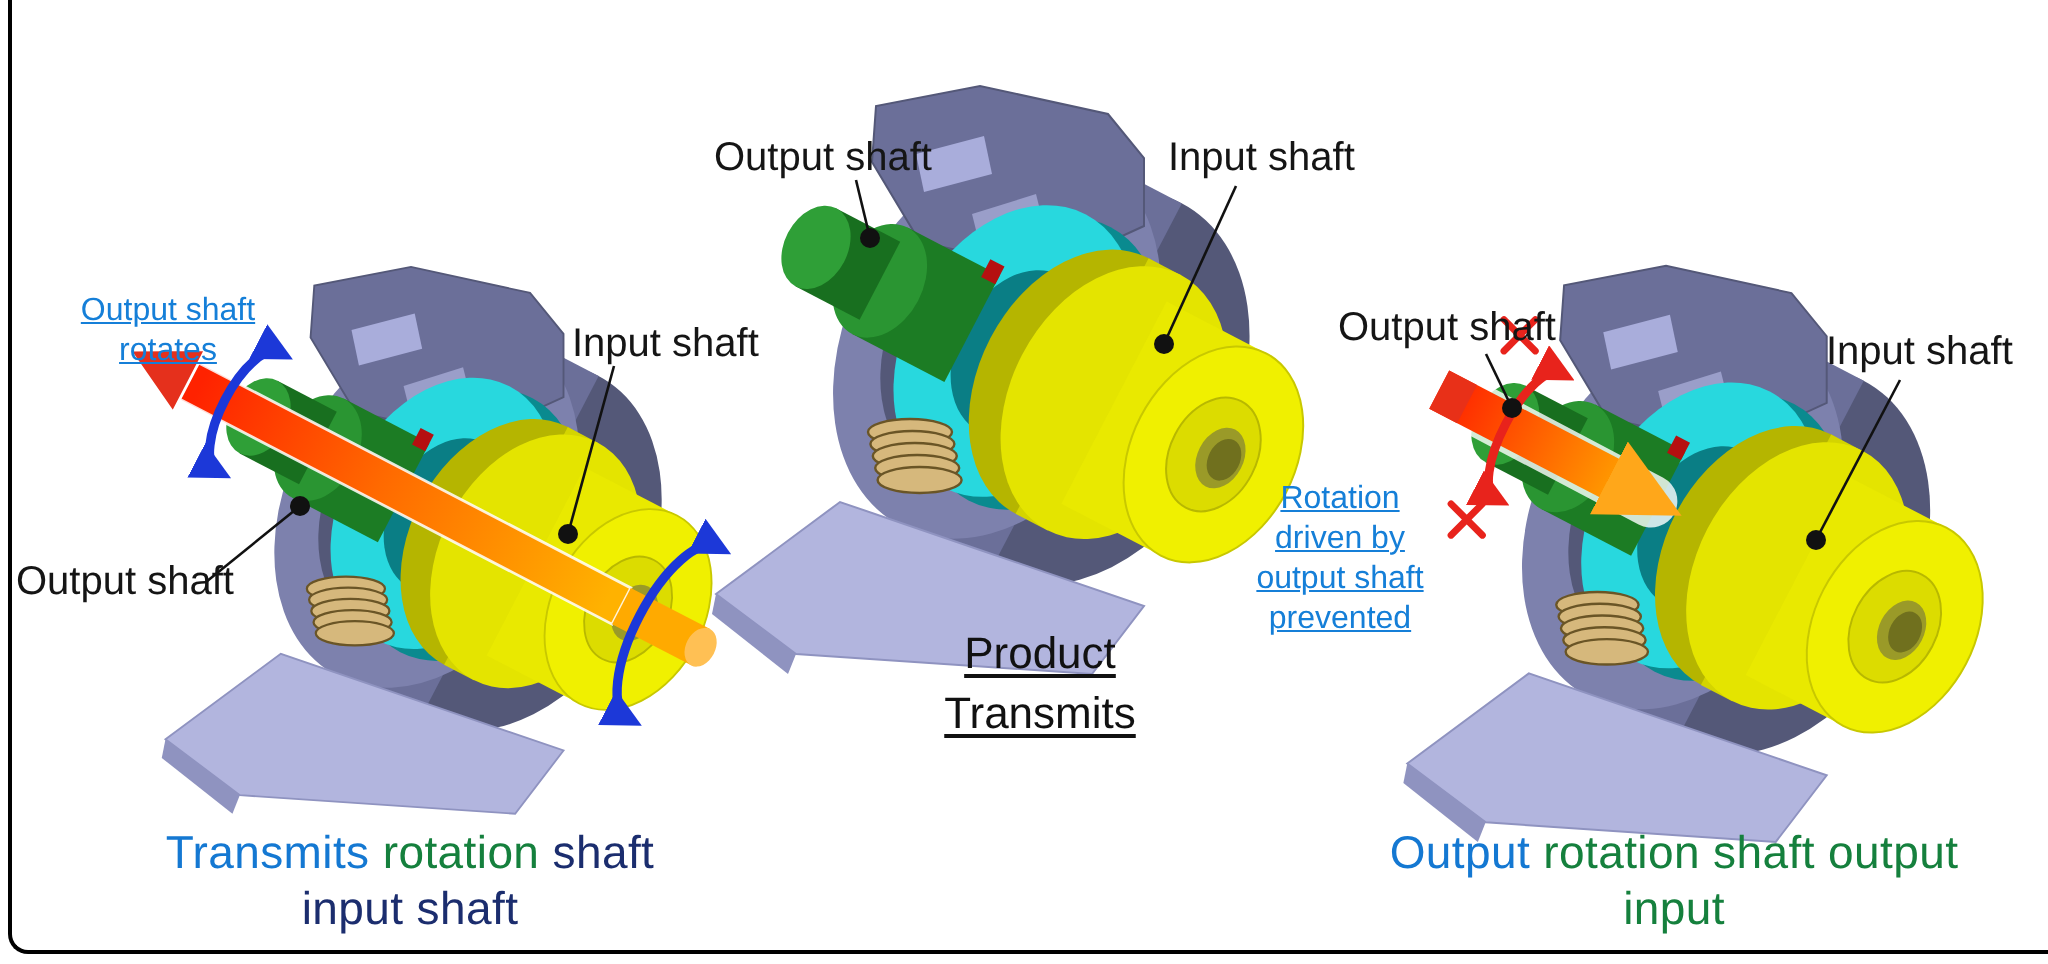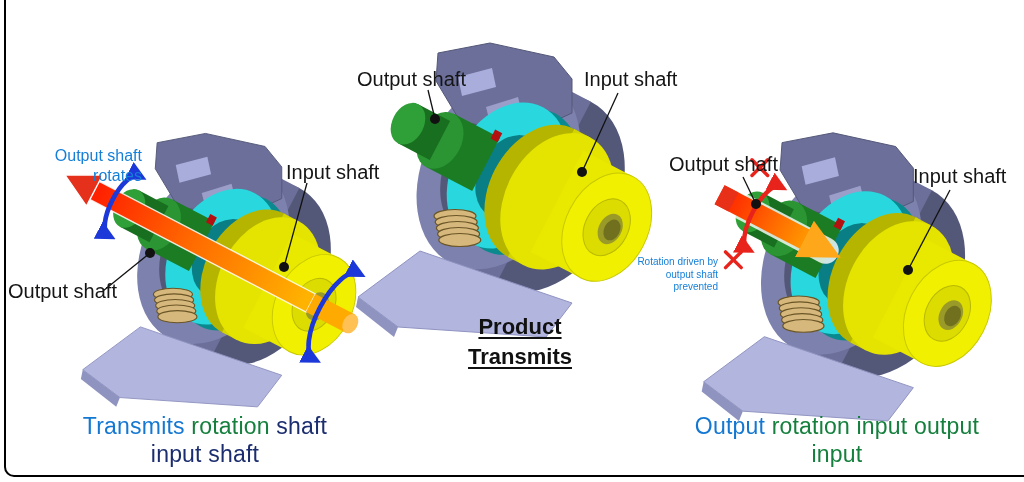--- a/index.html
+++ b/index.html
@@ -3,24 +3,24 @@
 <meta charset="utf-8">
 <style>
   html,body{margin:0;padding:0;background:#fff;}
   .stage{position:relative;width:1024px;height:482px;background:#fff;overflow:hidden;
          font-family:"Liberation Sans",sans-serif;}
   .frame{position:absolute;left:4px;top:0;right:0;bottom:5px;
          border-left:2px solid #000;border-bottom:2px solid #000;
          border-bottom-left-radius:10px;pointer-events:none;}
   #art{position:absolute;left:0;top:0;}
   .lbl{position:absolute;font-size:20px;color:#151515;white-space:nowrap;line-height:1.1;}
-  .note{position:absolute;font-size:16px;color:var(--note-blue);text-align:right;line-height:1.25;}
+  .note{position:absolute;font-size:16px;color:var(--note-blue);text-align:center;line-height:1.25;text-decoration:underline;}
   .caption{position:absolute;font-size:23px;text-align:center;line-height:1.2;
            letter-spacing:0.2px;}
-  .title{position:absolute;font-size:22px;font-weight:bold;color:#111;text-align:center;line-height:1.35;}
+  .title{position:absolute;font-size:22px;font-weight:normal;color:#111;text-align:center;line-height:1.35;}
   .title .uline{text-decoration:underline;text-decoration-thickness:2px;text-underline-offset:3px;}
   .seg-blue-bold{color:var(--accent);font-weight:normal;}
   .seg-dark{color:#15803d;}
   .seg-navy{color:var(--navy);}
 </style>
 </head>
 <body>
 
 <div class="stage">
 
@@ -191,17 +191,17 @@
   <div class="lbl" style="left:286px;top:161px;">Input shaft</div>
   <div class="lbl" style="left:8px;top:280px;">Output shaft</div>
   <div class="caption" style="left:25px;top:413px;width:360px;"><span class="seg-blue-bold">Transmits</span><span class="seg-dark"> rotation </span><span class="seg-navy">shaft</span><br><span class="seg-navy">input shaft</span></div>
 
   <div class="lbl" style="left:357px;top:68px;">Output shaft</div>
   <div class="lbl" style="left:584px;top:68px;">Input shaft</div>
   <div class="title" style="left:412px;top:312px;width:216px;"><span class="uline">Product</span><br><span class="uline">Transmits</span></div>
 
   <div class="lbl" style="left:669px;top:153px;">Output shaft</div>
   <div class="lbl" style="left:913px;top:165px;">Input shaft</div>
-  <div class="note" style="left:622px;top:256px;width:96px;font-size:10px;">Rotation driven by output shaft prevented</div>
-  <div class="caption" style="left:652px;top:413px;width:370px;"><span class="seg-blue-bold">Output</span><span class="seg-dark"> rotation input output</span><br><span class="seg-dark">input</span></div>
+  <div class="note" style="left:622px;top:240px;width:96px;font-size:16px;">Rotation driven by output shaft prevented</div>
+  <div class="caption" style="left:652px;top:413px;width:370px;"><span class="seg-blue-bold">Output</span><span class="seg-dark"> rotation shaft output</span><br><span class="seg-dark">input</span></div>
 
   <div class="frame"></div>
 </div>
 
 </body></html>

